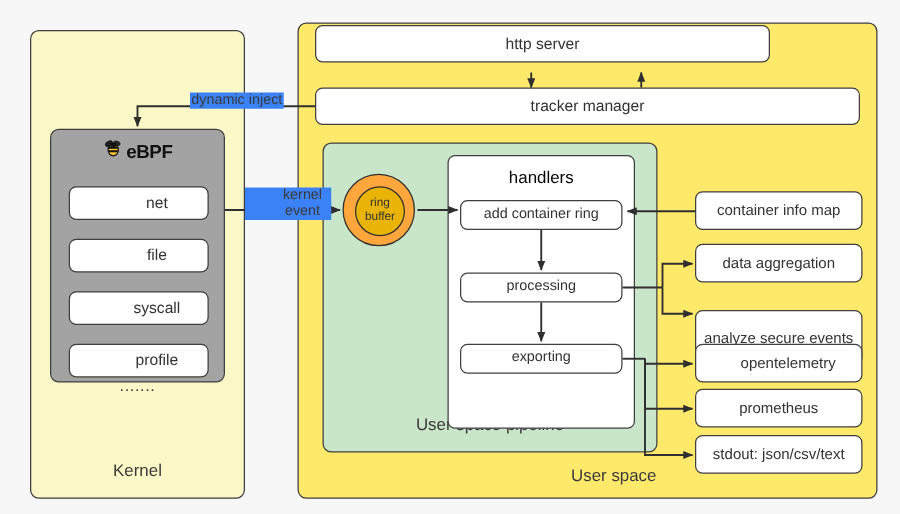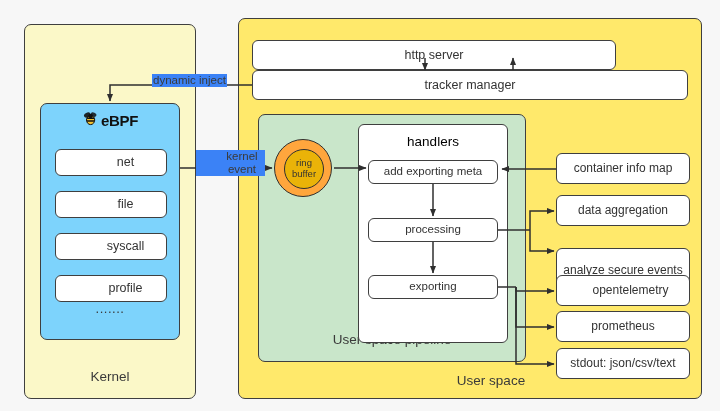--- a/index.html
+++ b/index.html
@@ -92,23 +92,23 @@
     z-index: 4;
     padding: 0 4px;
   }
 
   
   #ebpf-card {
     position: absolute;
     left: 40px;
     top: 103px;
     width: 140px;
-    height: 237px;
-    box-sizing: border-box;
-    background: #7dd3fc;
+    height: 203px;
+    box-sizing: border-box;
+    background: #a3a3a3;
     border: 1.6px solid #3f3f3f;
     border-radius: 7px;
     z-index: 3;
   }
   #ebpf-logo {
     position: absolute;
     left: 0;
     top: 7px;
     width: 100%;
     display: flex;
@@ -134,21 +134,21 @@
     left: 0;
     top: 197px;
     width: 100%;
     text-align: center;
     font-size: 13px;
     letter-spacing: 0.5px;
     color: #3a3a3a;
   }
 
   
-  #http-server   { left: 252px; top: 40px;  width: 364px; height: 30px; text-align: right; }
+  #http-server   { left: 252px; top: 20px;  width: 364px; height: 30px; text-align: right; }
   #tracker-mgr   { left: 252px; top: 70px;  width: 436px; height: 30px; }
 
   
   #ring-buffer {
     position: absolute;
     left: 274px;
     top: 139px;
     width: 58px;
     height: 58px;
     box-sizing: border-box;
@@ -321,21 +321,21 @@
     <div class="hole">
       <span>ring</span>
       <span>buffer</span>
     </div>
   </div>
 
   <div id="handlers-box">
     <div id="handlers-title">handlers</div>
   </div>
 
-  <div class="node handler-step" id="step-add-meta">add exporting meta</div>
+  <div class="node handler-step" id="step-add-meta">add container ring</div>
   <div class="node handler-step" id="step-processing">processing</div>
   <div class="node handler-step" id="step-exporting">exporting</div>
 
   <div class="node sink" id="sink-container-info">container info map</div>
   <div class="node sink" id="sink-data-agg">data aggregation</div>
   <div class="node sink" id="sink-analyze">analyze secure events</div>
   <div class="node sink" id="sink-otel">opentelemetry</div>
   <div class="node sink" id="sink-prometheus">prometheus</div>
   <div class="node sink" id="sink-stdout">stdout: json/csv/text</div>
 

